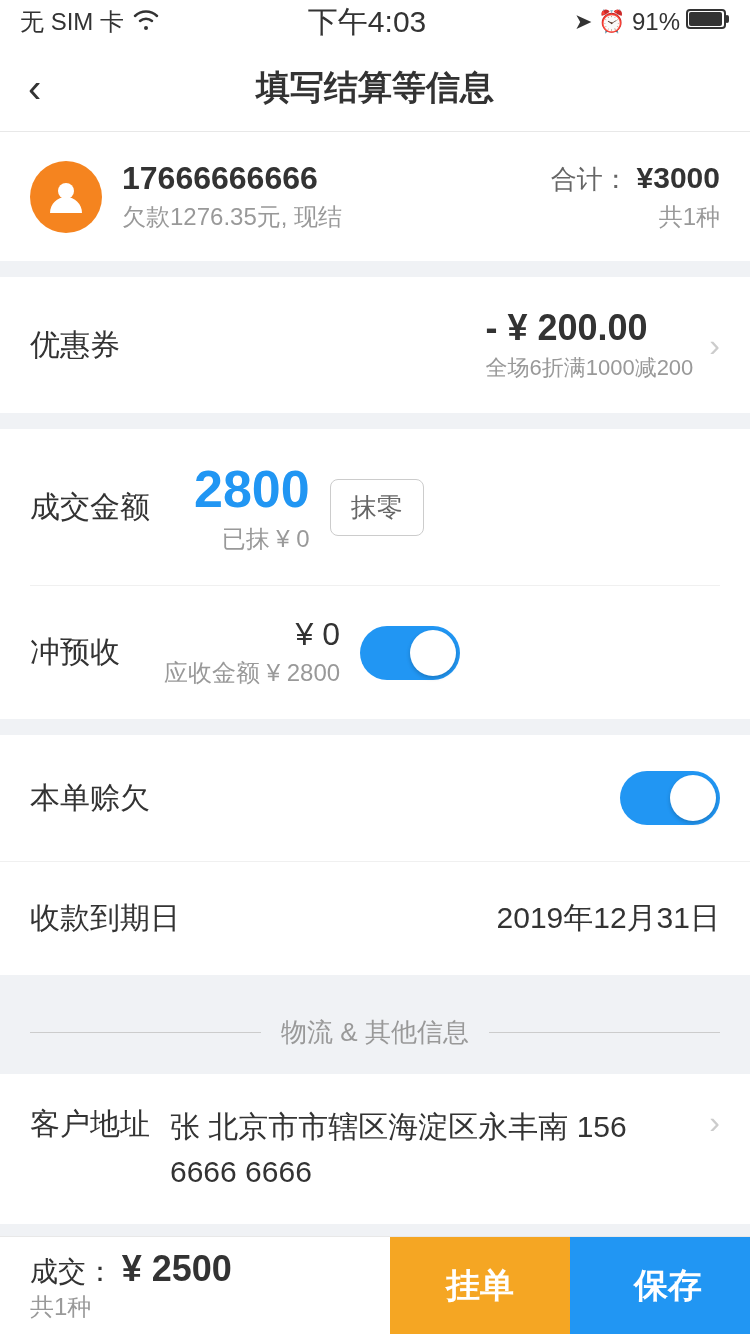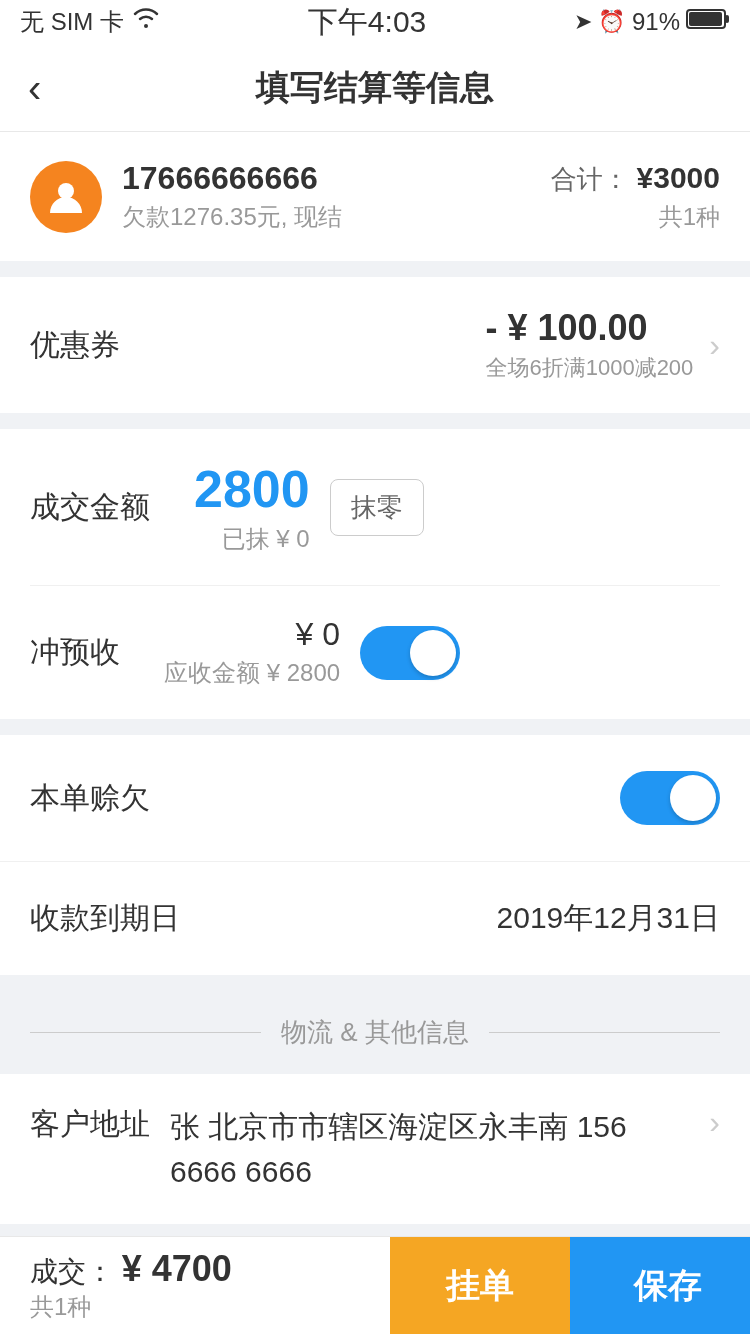--- a/index.html
+++ b/index.html
@@ -19,21 +19,21 @@
       width: 750px;
       height: 44px;
       background: #fff;
       display: flex;
       align-items: center;
       justify-content: space-between;
       padding: 0 20px;
       font-size: 24px;
       color: #333;
     }
-    .status-left { display: flex; gap: 8px; }
+    .status-left { display: flex; align-items: center; gap: 8px; }
     .status-center { font-size: 30px; font-weight: 500; }
     .status-right { display: flex; align-items: center; gap: 6px; font-size: 24px; }
 
     
     .nav-bar {
       width: 750px;
       height: 88px;
       background: #fff;
       display: flex;
       align-items: center;
@@ -420,21 +420,21 @@
         <div class="total-count">共1种</div>
       </div>
     </div>
   </div>
 
   <div class="card">
     <div class="row-item">
       <div class="row-label">优惠券</div>
       <div class="row-right">
         <div>
-          <div class="row-value-discount">- ¥ 100.00</div>
+          <div class="row-value-discount">- ¥ 200.00</div>
           <div class="row-sub">全场6折满1000减200</div>
         </div>
         <span class="chevron-icon">›</span>
       </div>
     </div>
   </div>
 
   <div class="deal-section">
 
     <div class="deal-row">
@@ -489,19 +489,19 @@
     </div>
   </div>
 
   <div class="bottom-spacer"></div>
 </div>
 
 <div class="bottom-bar">
   <div class="bottom-summary">
     <div>
       <span class="bottom-deal">成交：</span>
-      <span class="bottom-deal-amount">¥ 4700</span>
+      <span class="bottom-deal-amount">¥ 2500</span>
     </div>
     <div class="bottom-count">共1种</div>
   </div>
   <div class="bottom-btn-pending">挂单</div>
   <div class="bottom-btn-save">保存</div>
 </div>
 
 </body></html>

